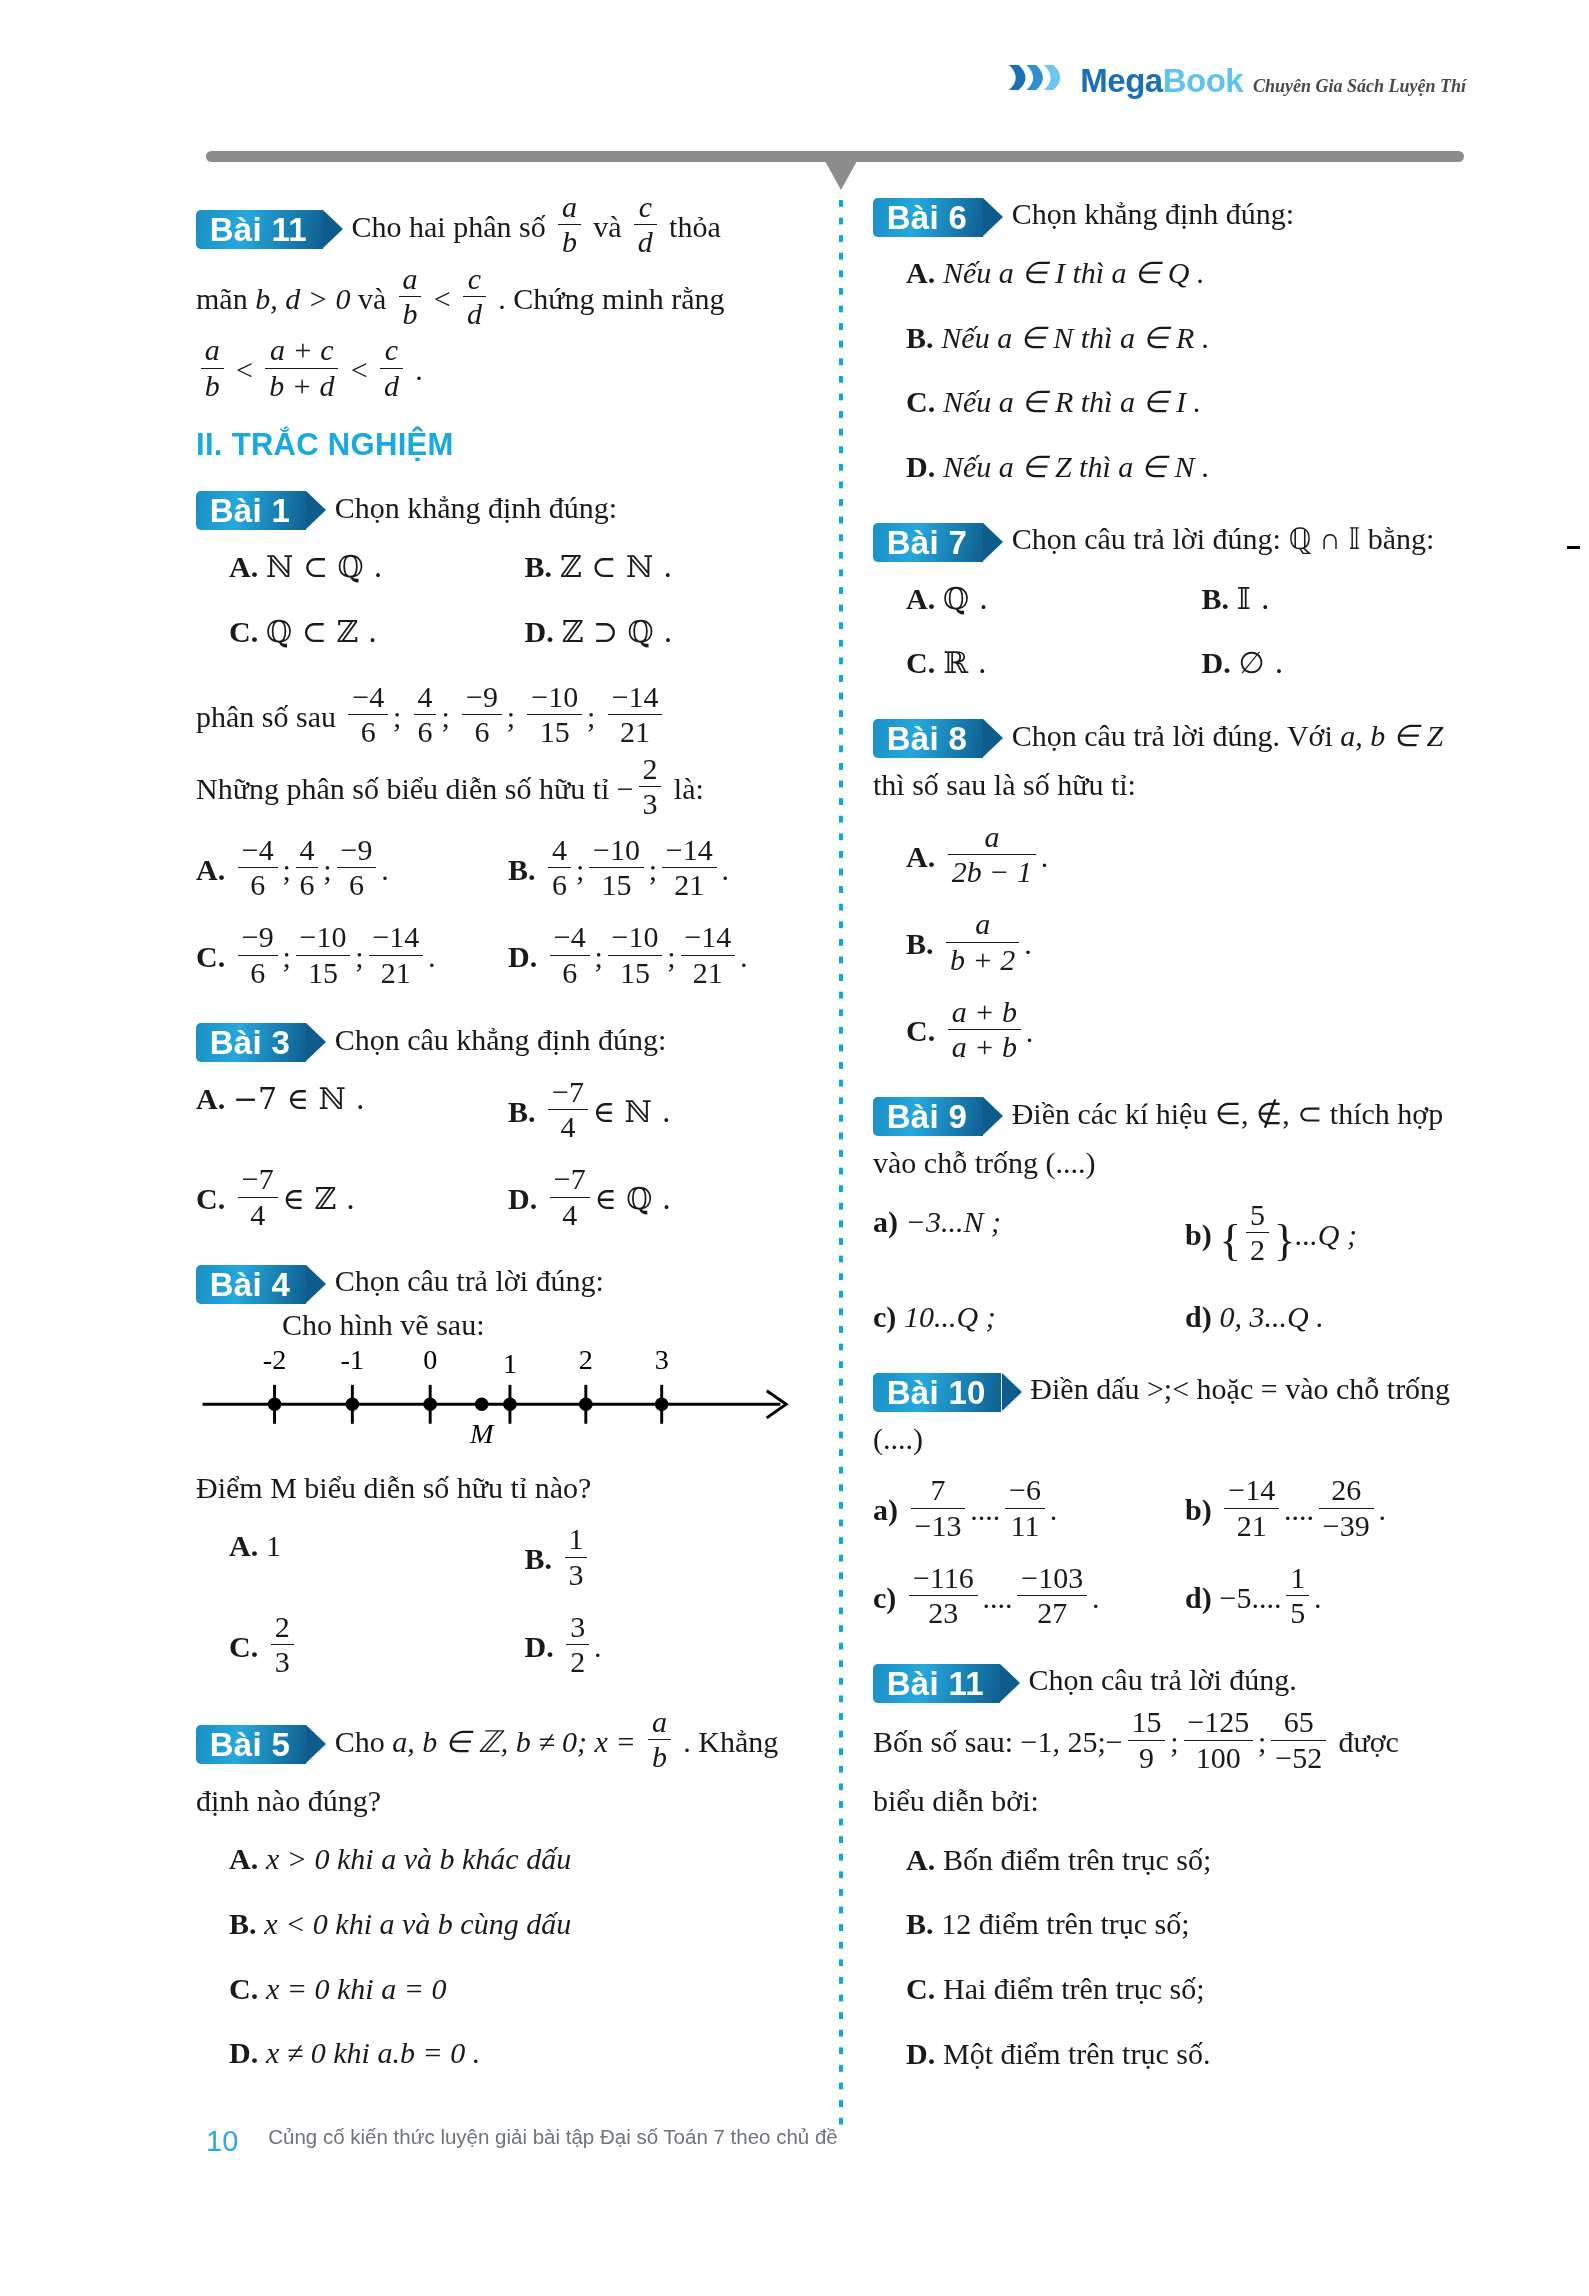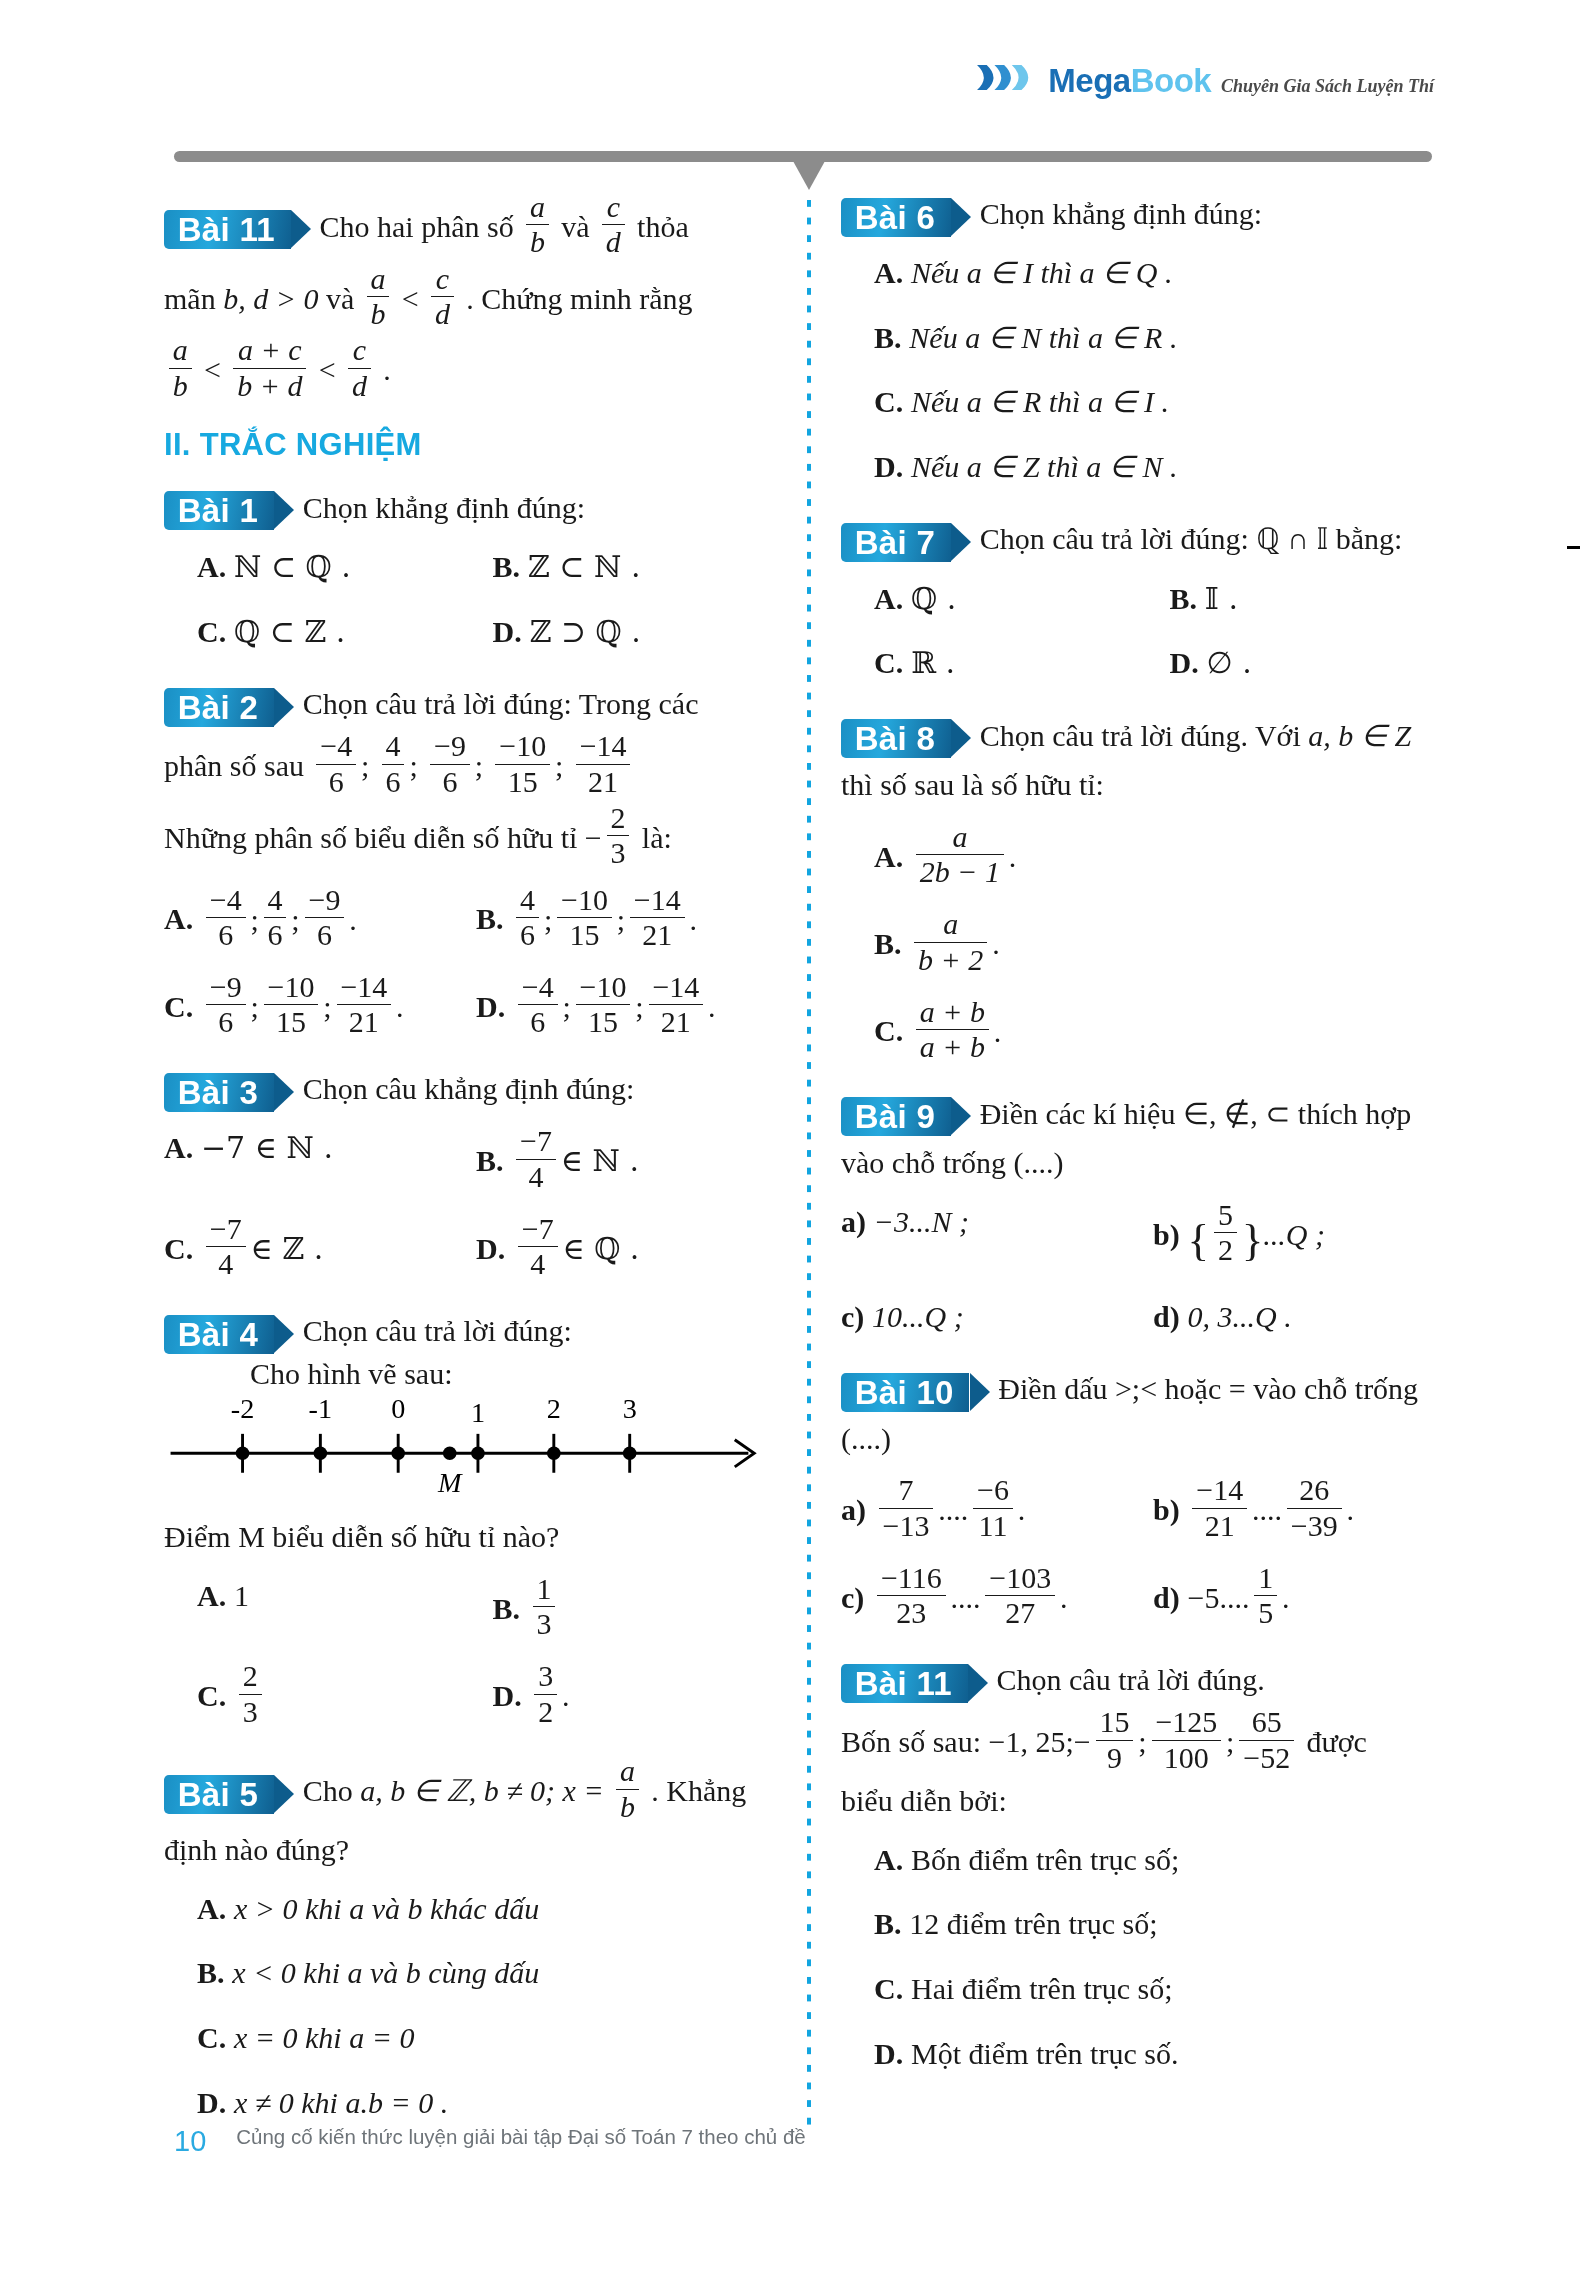--- a/index.html
+++ b/index.html
@@ -1,21 +1,21 @@
 <!DOCTYPE html>
 <html lang="vi"><head>
 <meta charset="utf-8">
 <style>
   html,body{margin:0;padding:0;}
   body{
     width:1590px;height:2297px;background:#ffffff;
     font-family:"Liberation Serif", serif;
     color:#1a1a1a;position:relative;overflow:hidden;
   }
-  .page{position:absolute;inset:0;}
+  .page{position:absolute;inset:0;margin-left:32px;}
 
   
   .header{position:absolute;top:60px;left:0;width:1590px;height:59px;}
   .logo{position:absolute;right:156px;top:2px;display:flex;align-items:baseline;gap:9.8px;}
   .logo-bars{display:inline-block;position:relative;width:64px;height:29px;}
   .logo-word{font-family:"Liberation Sans",sans-serif;font-size:33px;font-weight:700;letter-spacing:-0.5px;}
   .logo-mega{color:#1a6fb5;}
   .logo-book{color:#5fc3ee;}
   .logo-tag{font-family:"Liberation Serif",serif;font-style:italic;font-weight:700;font-size:18px;color:#4a4a4a;}
 
@@ -134,23 +134,20 @@
       </div>
       <div class="opts opt-pad">
         <div class="opt opt-half"><span class="opt-lbl">A.</span><span class="bb">ℕ ⊂ ℚ .</span></div>
         <div class="opt opt-half"><span class="opt-lbl">B.</span><span class="bb">ℤ ⊂ ℕ .</span></div>
         <div class="opt opt-half"><span class="opt-lbl">C.</span><span class="bb">ℚ ⊂ ℤ .</span></div>
         <div class="opt opt-half"><span class="opt-lbl">D.</span><span class="bb">ℤ ⊃ ℚ .</span></div>
       </div>
     </div>
 
     <div class="block">
-      <div class="qline">
-        <span class="badge">Bài 2</span><span>Chọn câu trả lời đúng: Trong các</span>
-      </div>
       <div class="qline">
         <span>phân số sau</span>
         <span class="frac"><span class="num">−4</span><span class="den">6</span></span>;
         <span class="frac"><span class="num">4</span><span class="den">6</span></span>;
         <span class="frac"><span class="num">−9</span><span class="den">6</span></span>;
         <span class="frac"><span class="num">−10</span><span class="den">15</span></span>;
         <span class="frac"><span class="num">−14</span><span class="den">21</span></span>
       </div>
       <div class="qline">
         <span>Những phân số biểu diễn số hữu tỉ</span>

